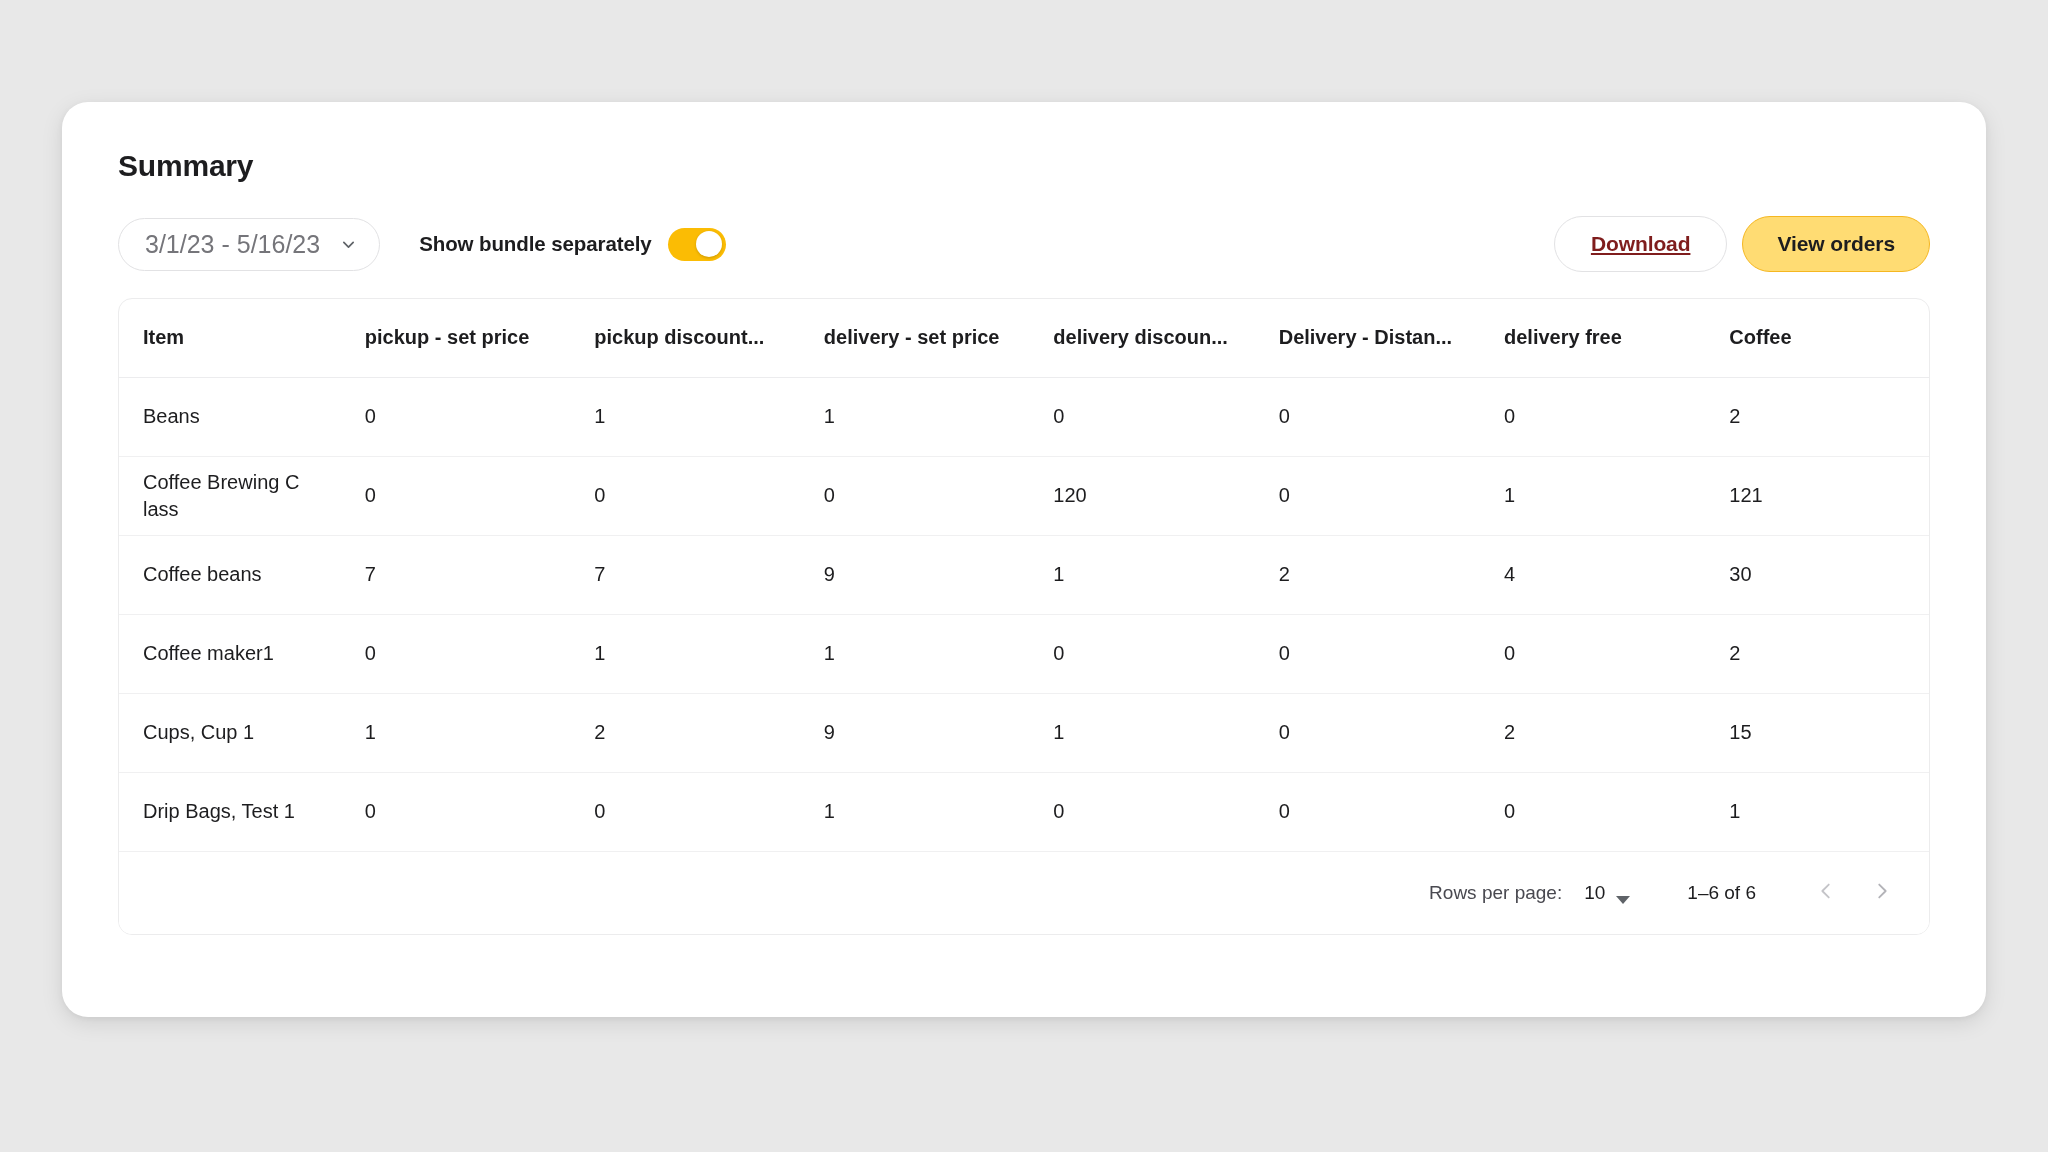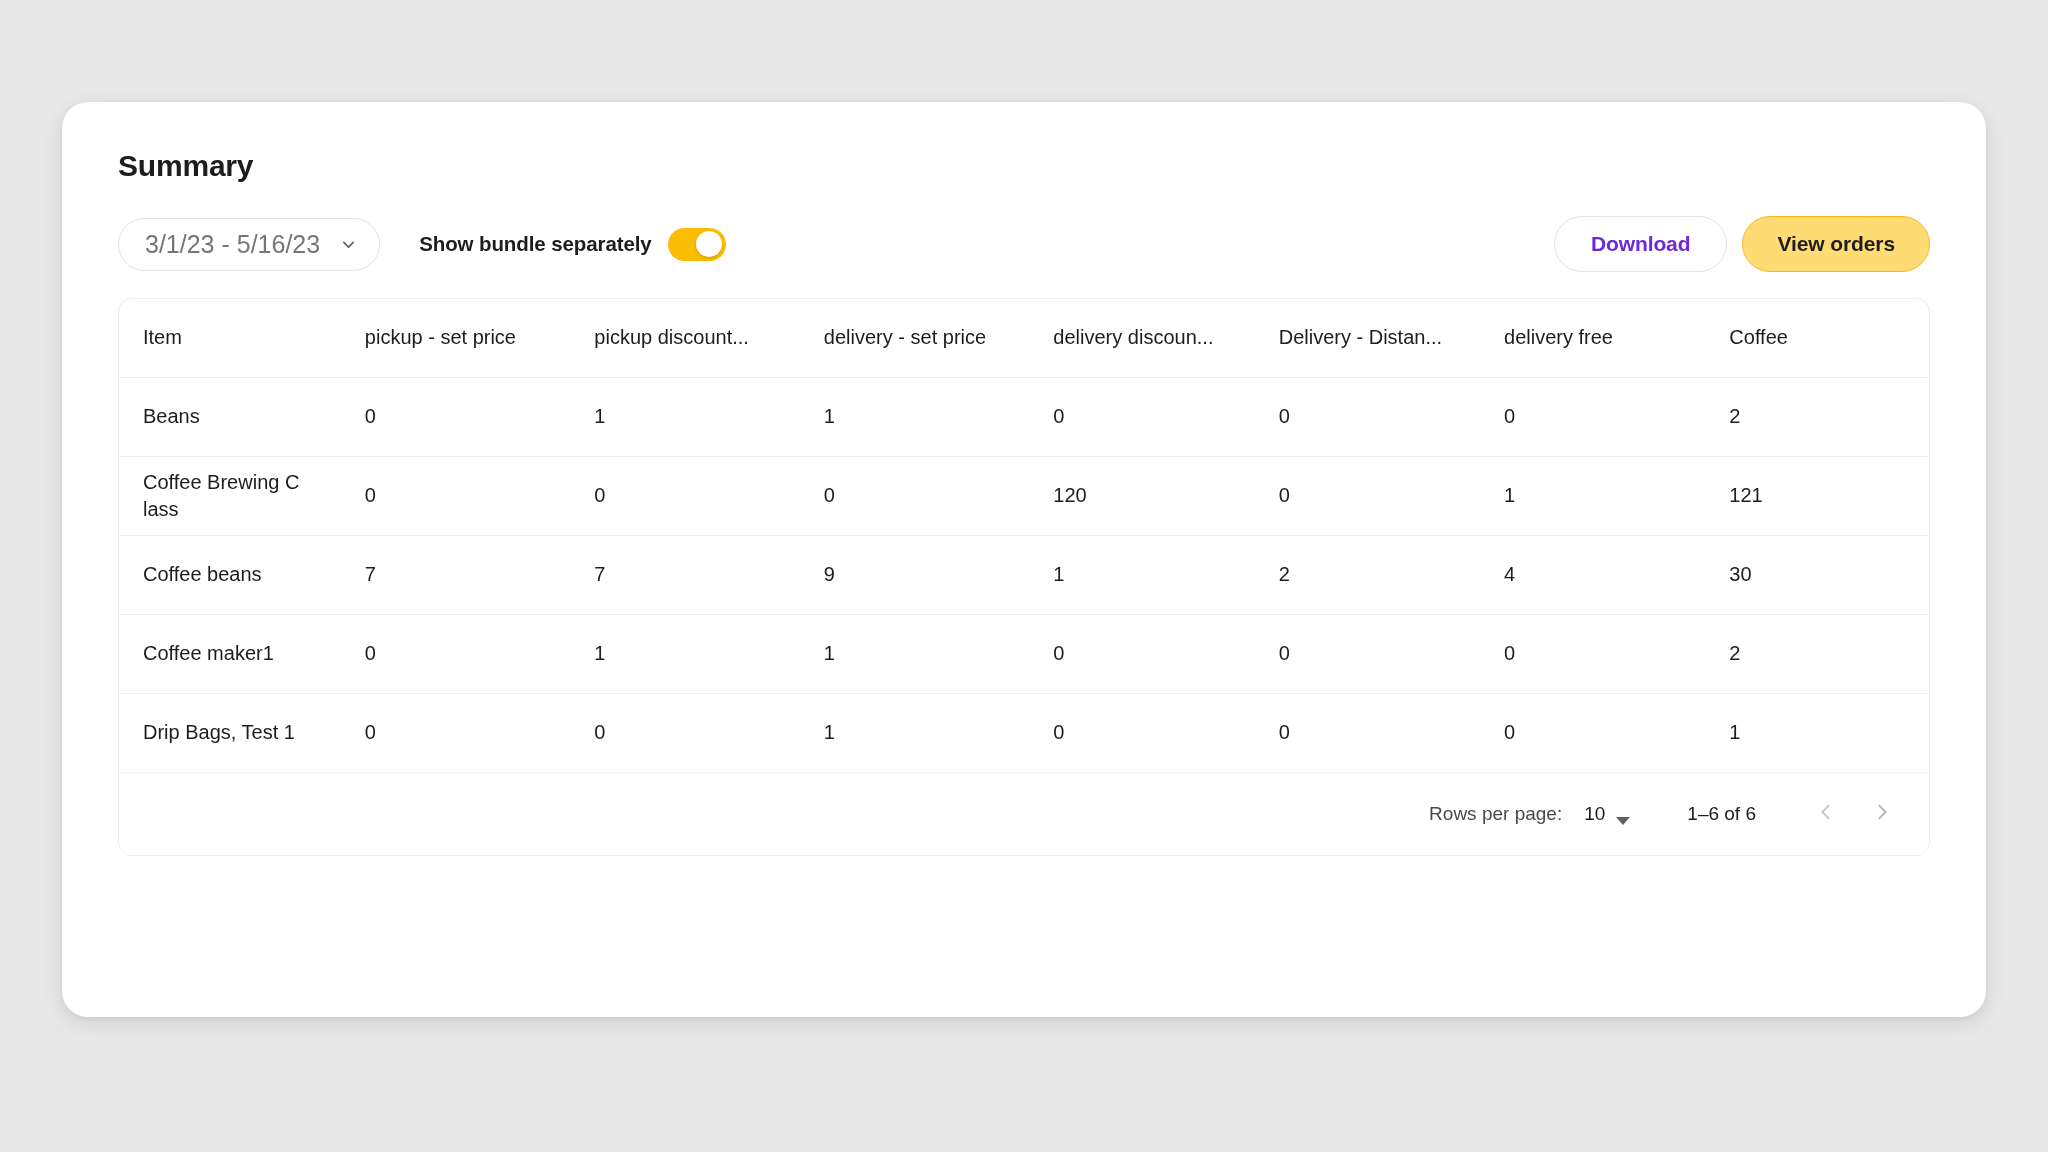--- a/index.html
+++ b/index.html
@@ -113,22 +113,23 @@
     letter-spacing: -0.1px;
     display: flex;
     align-items: center;
     justify-content: center;
     cursor: pointer;
     white-space: nowrap;
   }
   .btn-download {
     background: #ffffff;
     border: 1.7px solid #e2e2e4;
-    color: #6d28d9;
+    color: #7f1d1d;
     padding: 0 36px;
+    text-decoration: underline;
   }
   .btn-view {
     background: #ffdc73;
     border: 1.7px solid #f5b721;
     color: #1d1d1f;
     padding: 0 34px;
     margin-left: 15px;
   }
 
   
@@ -150,21 +151,21 @@
   table.summary td {
     text-align: left;
     vertical-align: middle;
     font-size: 20px;
     color: #1d1d1f;
     padding: 0 10px;
   }
 
   table.summary thead th {
     height: 78px;
-    font-weight: 400;
+    font-weight: 700;
     border-bottom: 1.5px solid #ececee;
   }
 
   table.summary tbody td {
     height: 79px;
     border-bottom: 1.5px solid #f0f0f1;
   }
   table.summary tbody tr:last-child td {
     border-bottom: 1.5px solid #f0f0f1;
   }
@@ -336,20 +337,32 @@
             </td>
             <td>0</td>
             <td>1</td>
             <td>1</td>
             <td>0</td>
             <td>0</td>
             <td>0</td>
             <td>2</td>
           </tr>
 
+          <tr>
+            <td class="col-item">
+              <div class="cell-item">Cups, Cup 1</div>
+            </td>
+            <td>1</td>
+            <td>2</td>
+            <td>9</td>
+            <td>1</td>
+            <td>0</td>
+            <td>2</td>
+            <td>15</td>
+          </tr>
 
           <tr>
             <td class="col-item">
               <div class="cell-item">Drip Bags, Test 1</div>
             </td>
             <td>0</td>
             <td>0</td>
             <td>1</td>
             <td>0</td>
             <td>0</td>

